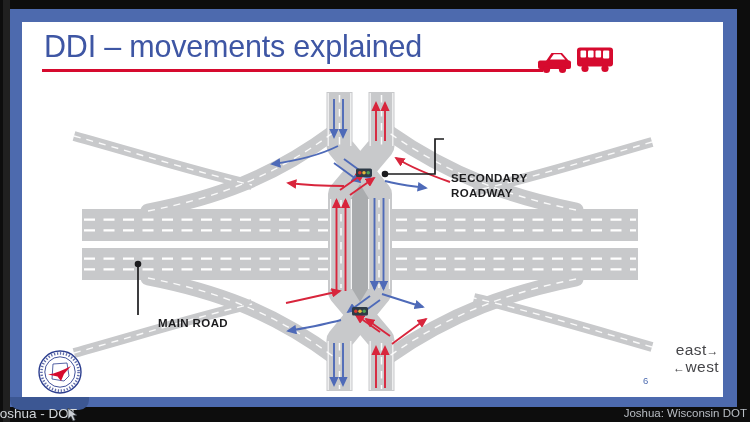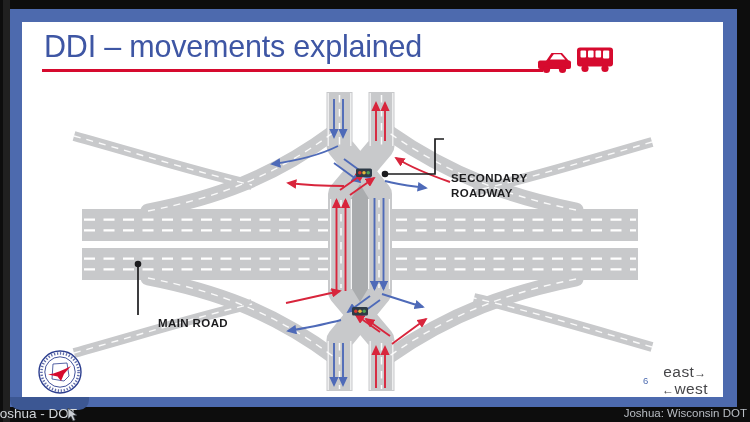--- a/index.html
+++ b/index.html
@@ -20,21 +20,21 @@
     letter-spacing:-0.2px;white-space:nowrap;
   }
   #title-underline{left:42px;top:69px;width:501px;height:3.2px;background:var(--accent-red);}
   #diagram-svg{left:0;top:0;width:750px;height:422px;}
   .diagram-label{
     color:var(--label-black);font-size:11.5px;font-weight:bold;
     letter-spacing:.4px;line-height:14.5px;white-space:nowrap;
   }
   #label-secondary{left:451px;top:131px;margin-top:40px;}
   #label-main-road{left:134px;top:316px;margin-left:24px;}
-  #east-west{left:651px;top:364px;width:68px;text-align:center;
+  #east-west{left:651px;top:342px;width:68px;text-align:right;
     color:var(--east-west-gray);font-size:15.5px;line-height:16px;letter-spacing:.4px;}
   #east-west .arrow{font-size:12px;}
   #page-number{left:643px;top:375px;font-size:9.5px;color:var(--page-num-blue);}
   #window-title{left:-7px;top:406px;font-size:13.5px;color:var(--bar-text);white-space:nowrap;}
   #cursor{left:67px;top:408px;}
   #image-credit{right:3px;top:407px;font-size:11.5px;color:var(--credit-text);}
 
   
   .road{fill:var(--road-gray);}
   .roadline{stroke:var(--road-gray);stroke-width:26;fill:none;stroke-linejoin:round;}

